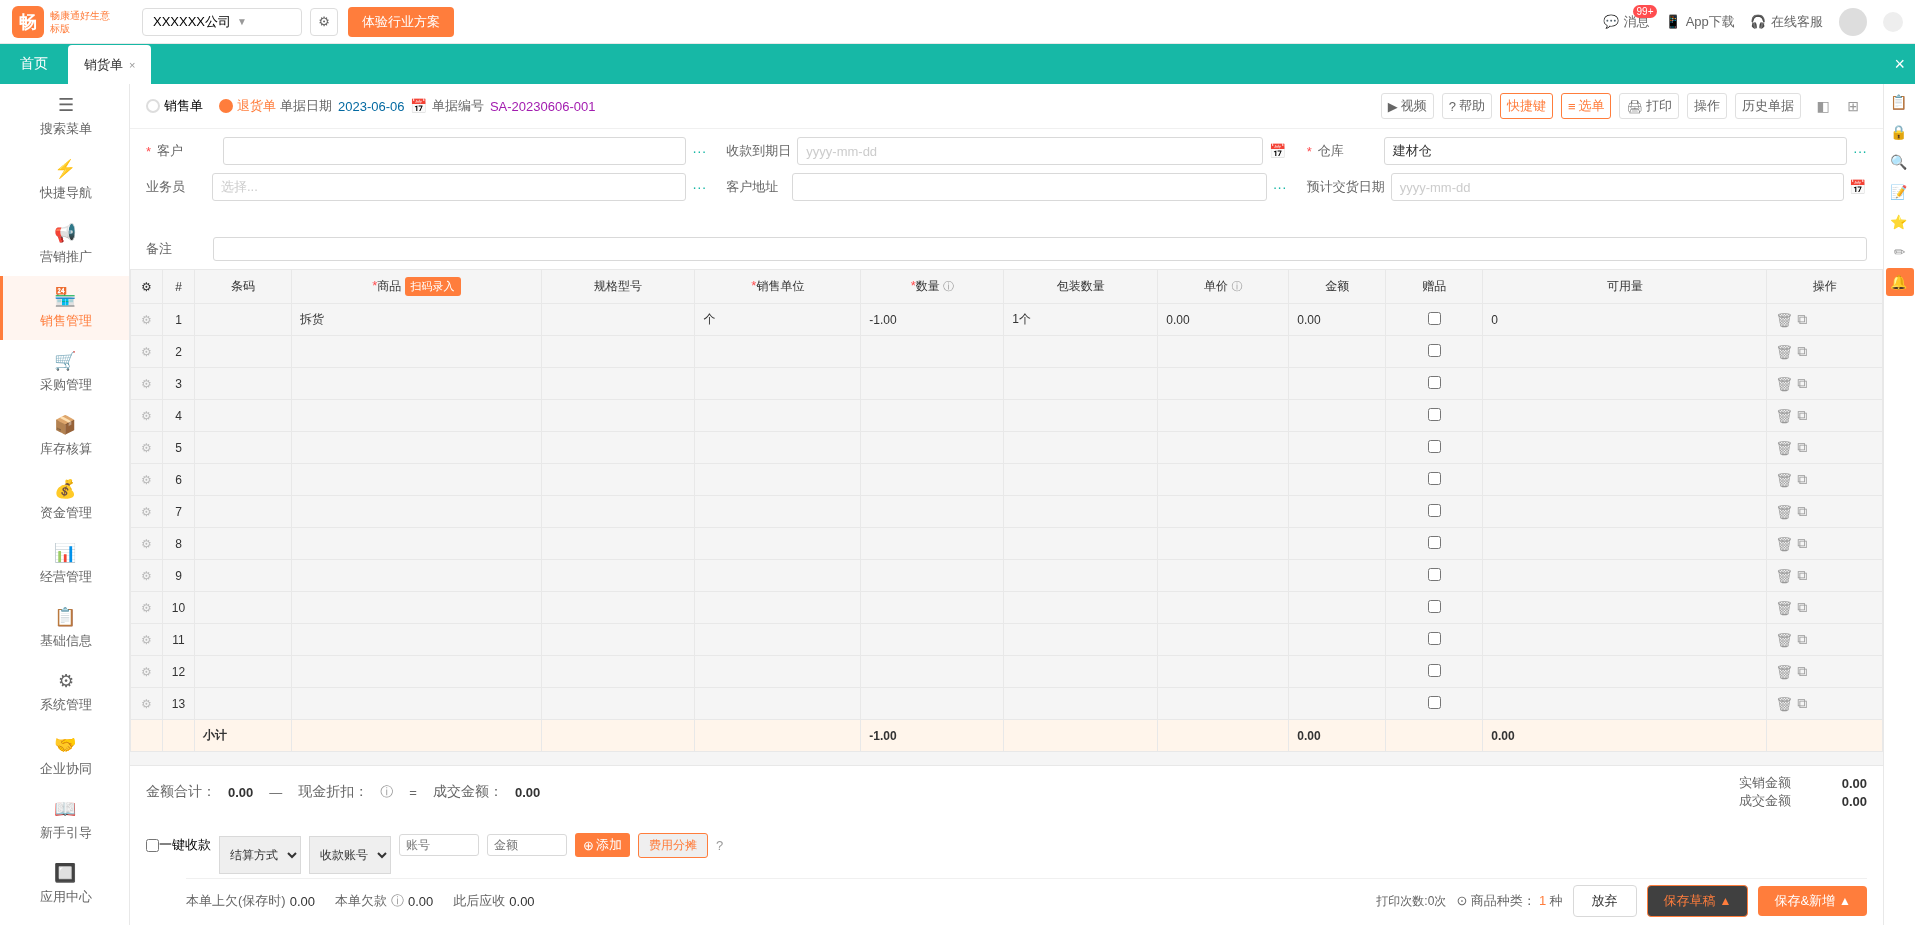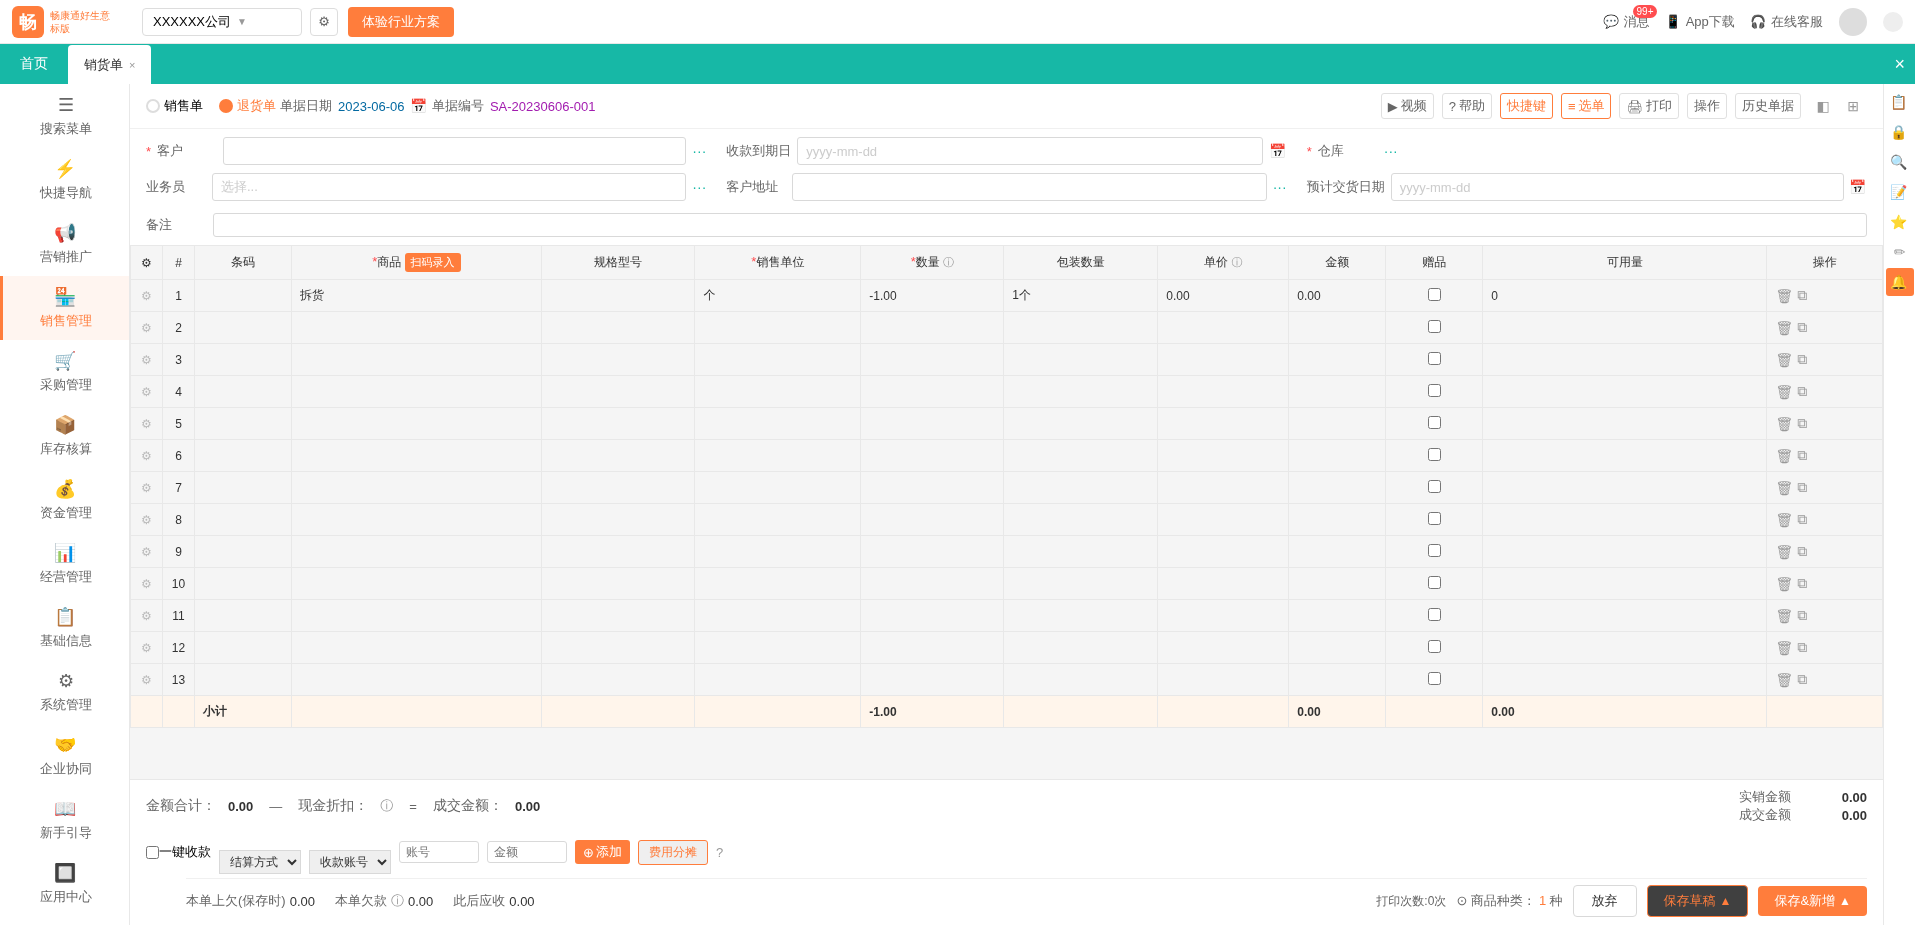--- a/index.html
+++ b/index.html
@@ -44,21 +44,21 @@
     .field-group { display: flex; align-items: center; gap: 6px; justify-content: space-between; }
     .field-label { color: #666; font-size: 13px; white-space: nowrap; }
     .field-value { color: #0369a1; font-size: 13px; }
     .field-value.orange { color: #a21caf; }
     .toolbar-right { margin-left: auto; display: flex; align-items: center; gap: 8px; }
     .toolbar-btn { display: flex; align-items: center; gap: 3px; color: #666; cursor: pointer; font-size: 12px; padding: 3px 6px; border: 1px solid #e0e0e0; border-radius: 3px; white-space: nowrap; }
     .toolbar-btn.orange-text { color: #ff7d3c; border-color: #ff7d3c; }
     .form-row-label { color: #666; font-size: 13px; white-space: nowrap; min-width: 60px; }
     .date-icon { color: #17b8a6; font-size: 14px; cursor: pointer; }
     .dots { color: #17b8a6; cursor: pointer; font-size: 14px; }
-    .form-note-row { padding: 4px 16px 8px; display: flex; align-items: center; gap: 7px; }
+    .form-note-row { padding: 4px 16px 8px; display: flex; align-items: center; gap: 7px; margin-top: 24px; }
 
     
     .table-area { flex: 1; overflow: auto; }
     .data-table { width: 100%; border-collapse: collapse; }
     .data-table th { background: #f5f5f5; border: 1px solid #e8e8e8; padding: 7px 8px; color: #333; font-weight: normal; white-space: nowrap; font-size: 12px; }
     .data-table td { border: 1px solid #e8e8e8; padding: 5px 8px; color: #333; font-size: 12px; height: 32px; }
     .th-settings { width: 32px; cursor: pointer; text-align: center; }
     .col-num { width: 32px; text-align: center; color: #999; }
     .scan-btn { background: #ff7d3c; color: white; border: none; border-radius: 3px; padding: 2px 6px; font-size: 11px; cursor: pointer; }
     .action-icons { display: flex; gap: 4px; align-items: center; }
@@ -68,21 +68,21 @@
 
     
     .bottom-area { background: #fff; border-top: 1px solid #e8e8e8; padding: 8px 16px; flex-shrink: 0; }
     .amount-row { display: flex; align-items: center; gap: 12px; margin-bottom: 6px; }
     .amount-label { color: #666; font-size: 14px; }
     .amount-value { color: #333; font-size: 13px; font-weight: bold; }
     .dash { color: #666; margin: 0 4px; }
     .eq { color: #666; margin: 0 4px; }
     .payment-row { display: flex; align-items: center; gap: 8px; }
     .checkbox-item { display: flex; align-items: center; cursor: pointer; }
-    .payment-select { border: 1px solid #d9d9d9; border-radius: 0; padding: 3px 6px; font-size: 12px; color: #333; min-width: 80px; margin-top: 20px; }
+    .payment-select { border: 1px solid #d9d9d9; border-radius: 0; padding: 10px 6px; font-size: 12px; color: #333; min-width: 80px; margin-top: 20px; }
     .payment-input { border: 1px solid #d9d9d9; border-radius: 3px; padding: 3px 6px; font-size: 12px; color: #333; width: 80px; }
     .add-btn { background: #ff7d3c; color: white; border: none; border-radius: 3px; padding: 3px 8px; font-size: 12px; cursor: pointer; display: flex; align-items: center; gap: 2px; }
     .cost-split-btn { border: 1px solid #ff7d3c; color: #ff7d3c; border-radius: 3px; padding: 3px 10px; font-size: 12px; cursor: pointer; }
     .help-icon { color: #999; cursor: pointer; }
     .footer-bottom { display: flex; align-items: center; padding: 6px 0 0; border-top: 1px solid #f0f0f0; margin-top: 4px; margin-left: 40px; }
     .footer-info { display: flex; gap: 20px; align-items: center; }
     .footer-info-item { display: flex; align-items: center; gap: 4px; font-size: 12px; color: #666; }
     .footer-info-val { color: #333; }
     .footer-right { margin-left: auto; display: flex; align-items: center; gap: 10px; }
     .print-count { font-size: 12px; color: #666; }
@@ -282,20 +282,23 @@
           <span class="form-row-label">收款到期日</span>
           <div class="field-input-box" style="flex:1;">
             <span>yyyy-mm-dd</span>
           </div>
           <span class="date-icon">📅</span>
         </div>
 
         <div class="form-field" style="position:relative;">
           <span style="color:#ff4d4f; font-size:13px;">*</span>
           <span class="form-row-label">仓库</span>
+          <div class="field-input-box has-value" style="flex:1;">
+            <span>建材仓</span>
+          </div>
           <span class="dots">···</span>
 
         </div>
 
         <div class="form-field">
           <span class="form-row-label">业务员</span>
           <div class="field-input-box" style="flex:1;">
             <span>选择...</span>
           </div>
           <span class="dots">···</span>

